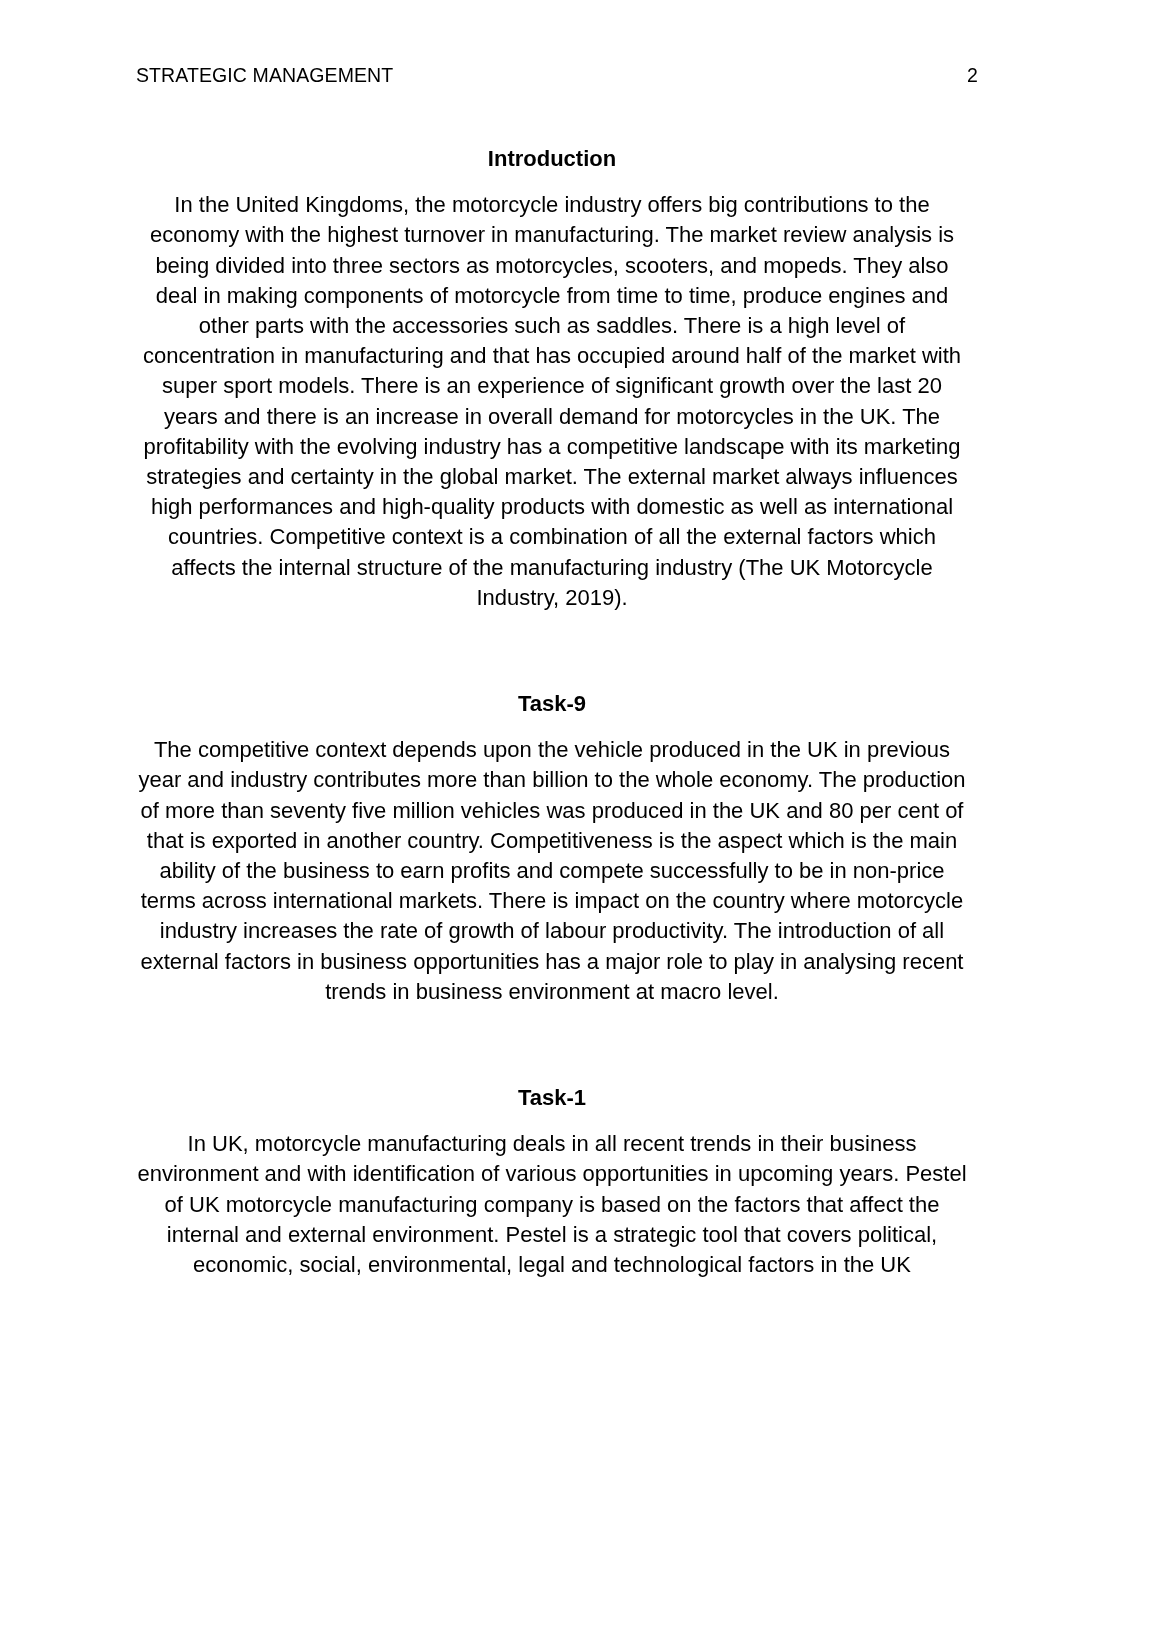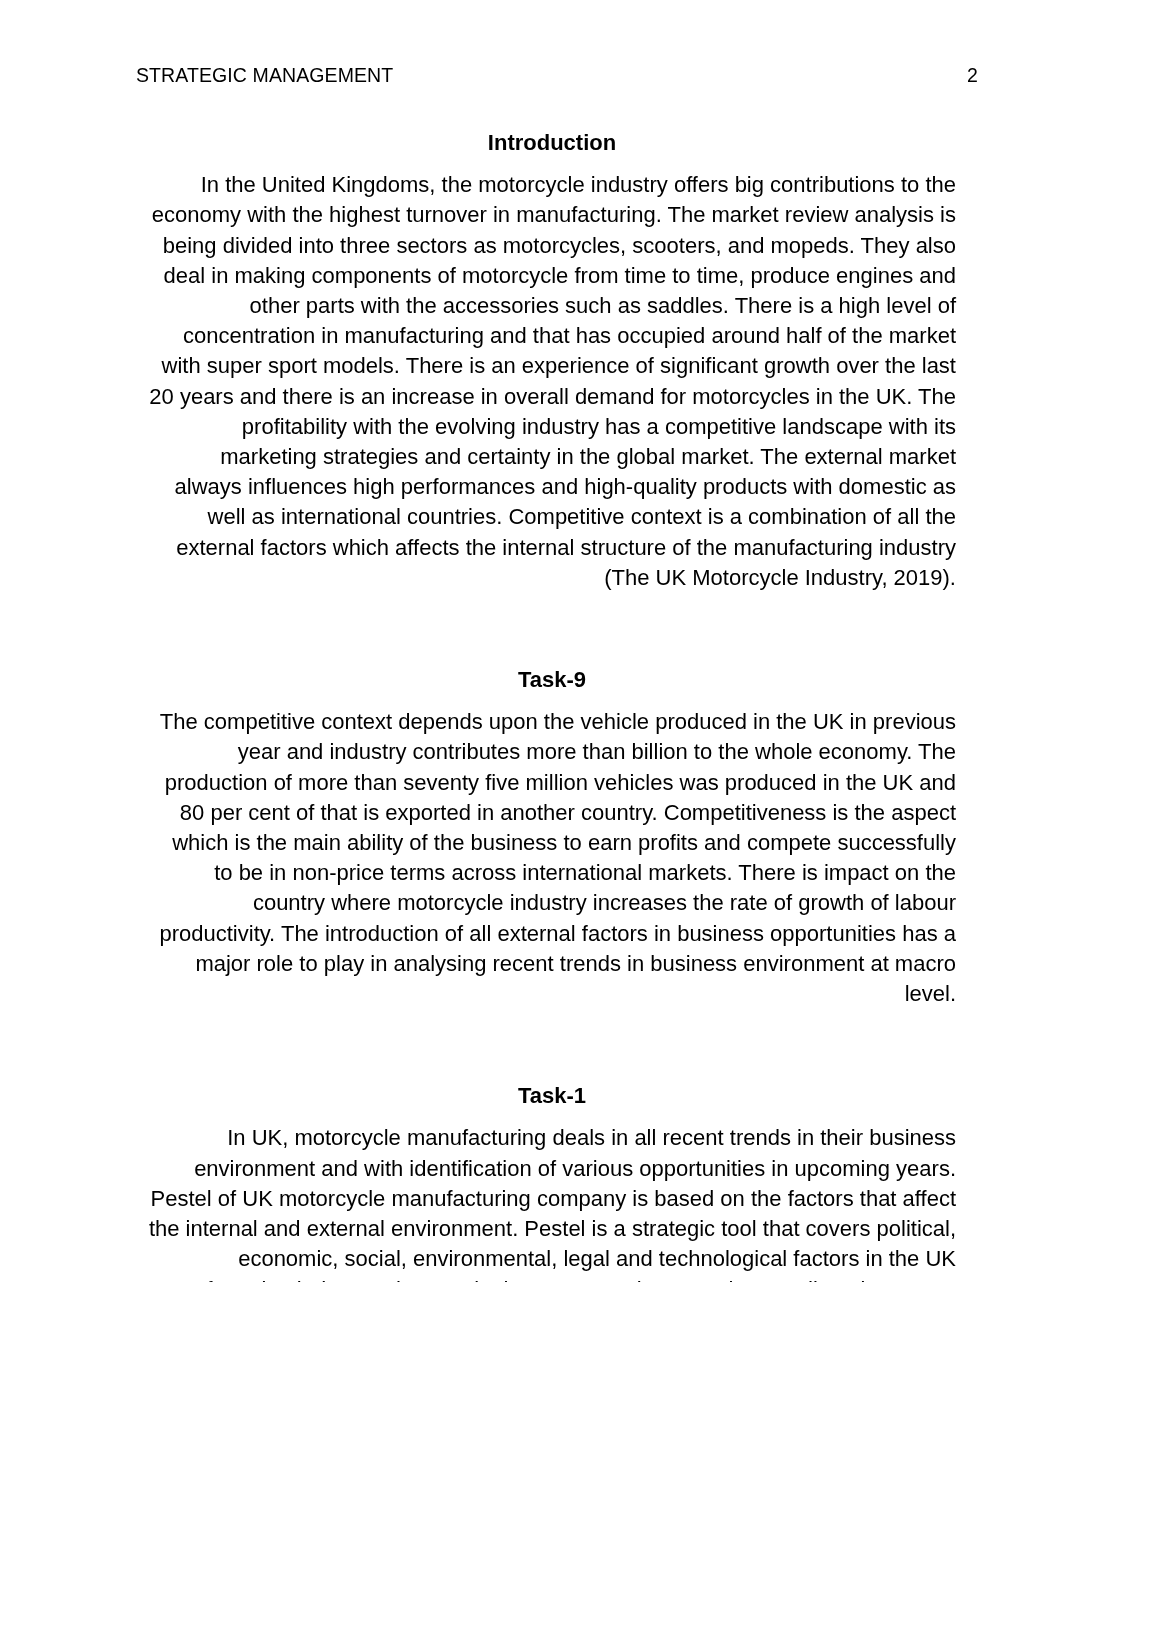--- a/index.html
+++ b/index.html
@@ -41,31 +41,31 @@
   .body-col {
     position: absolute;
     left: 136px;
     top: 128px;
     width: 832px;
   }
   h2.section-heading {
     font-size: 22px;
     font-weight: bold;
     text-align: center;
-    margin: 0;
+    margin: 16px;
     padding: 0;
     line-height: 30.2px;
   }
   p.para {
     font-size: 22px;
     font-weight: normal;
-    margin: 12px;
+    margin: 0;
     padding: 0;
     line-height: 30.2px;
-    text-align: right;
+    text-align: center;
   }
   .gap-lg {
     height: 60px;
   }
   .gap-sm {
     height: 30px;
   }
   .lead-bold {
     font-weight: bold;
   }

